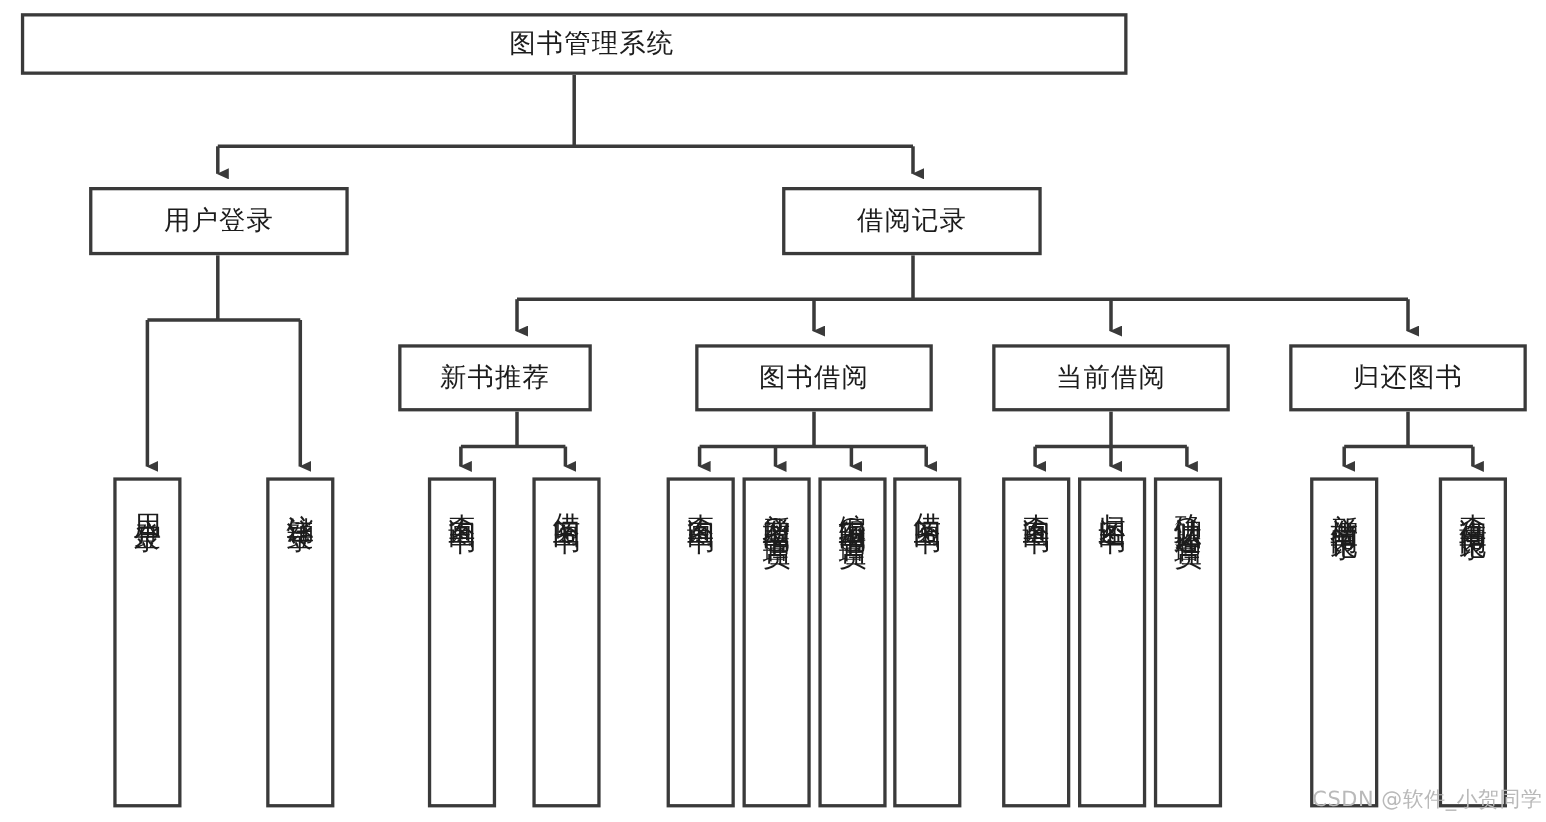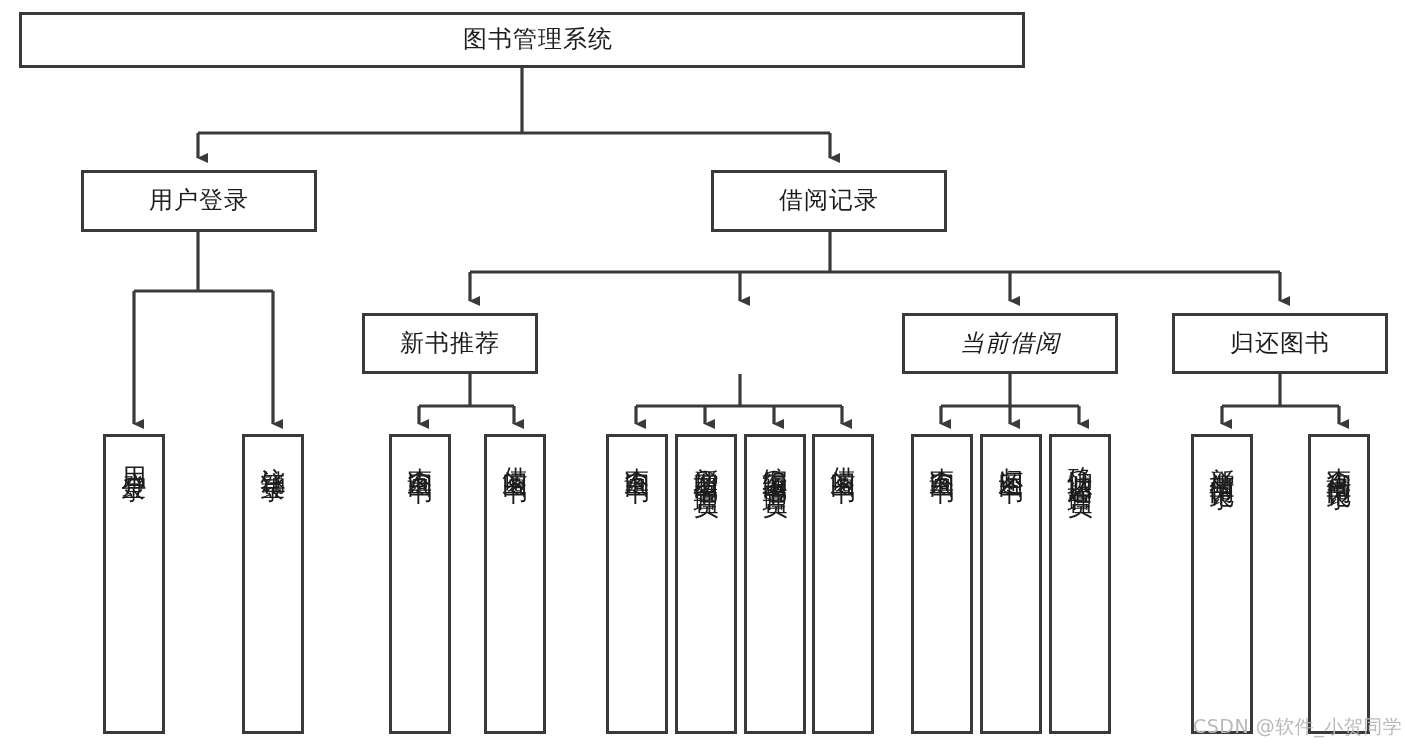--- a/index.html
+++ b/index.html
@@ -122,21 +122,24 @@
   <div class="node" style="left:81px;top:170px;width:236px;height:62px;">
     <span class="label">用户登录</span>
   </div>
   <div class="node" style="left:711px;top:170px;width:236px;height:62px;">
     <span class="label">借阅记录</span>
   </div>
 
   <div class="node" style="left:362px;top:313px;width:176px;height:61px;">
     <span class="label">新书推荐</span>
   </div>
-  <div class="node" style="left:902px;top:313px;width:216px;height:61px;font-style:italic;">
+  <div class="node" style="left:632px;top:313px;width:216px;height:61px;">
+    <span class="label">图书借阅</span>
+  </div>
+  <div class="node" style="left:902px;top:313px;width:216px;height:61px;">
     <span class="label">当前借阅</span>
   </div>
   <div class="node" style="left:1172px;top:313px;width:216px;height:61px;">
     <span class="label">归还图书</span>
   </div>
 
   <div class="node leaf" style="left:103px;top:434px;width:62px;height:300px;">
     <span class="label">用户登录</span>
   </div>
   <div class="node leaf" style="left:242px;top:434px;width:62px;height:300px;">

